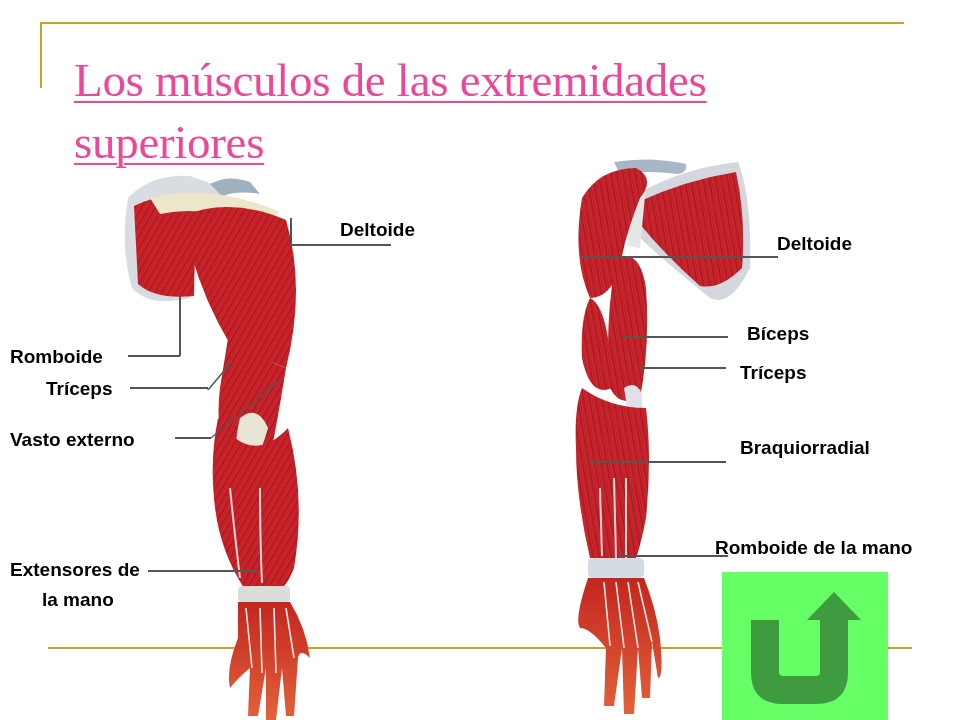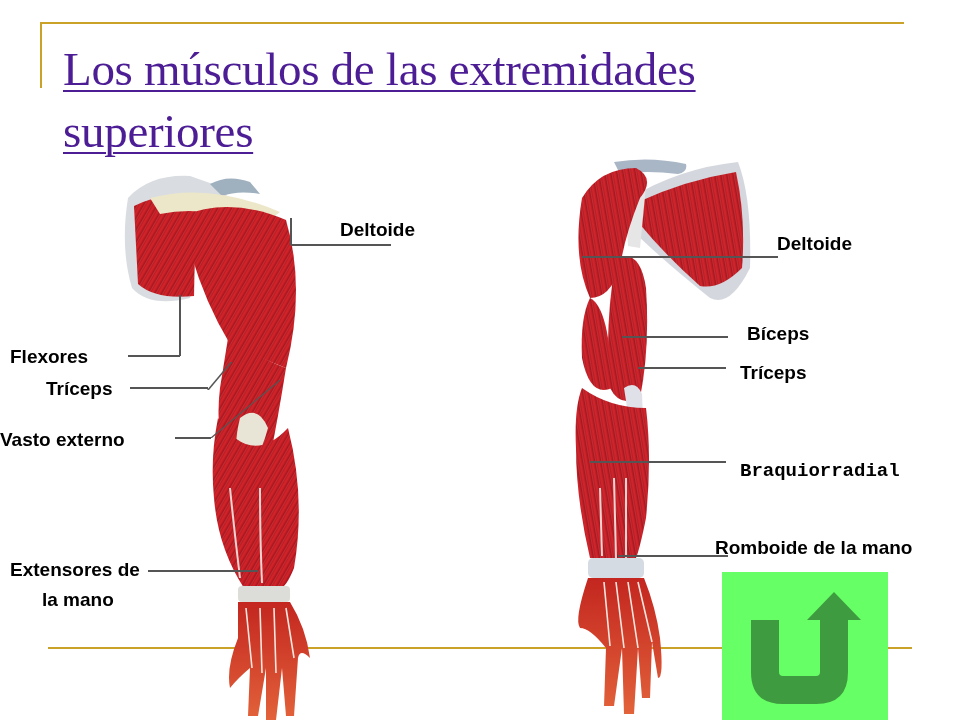--- a/index.html
+++ b/index.html
@@ -17,24 +17,24 @@
       background: #c9a227;
     }
     .rule-bottom {
       position: absolute; left: 48px; top: 647px; width: 864px; height: 2px;
       background: #c9a227;
     }
     .title {
       position: absolute; left: 59px; top: 34px; width: 800px;
       font-family: "Liberation Serif", serif;
       font-size: 47px; line-height: 62px;
-      color: #4c1d95; text-decoration: underline;
+      color: #ec4899; text-decoration: underline;
       text-decoration-thickness: 2px; text-underline-offset: 5px;
       letter-spacing: -0.3px;
-      margin: 4px; font-weight: normal;
+      margin: 15px; font-weight: normal;
     }
     .arm { position: absolute; }
     .label {
       position: absolute; font-weight: bold; font-size: 19px; color: #000;
       line-height: 23px; white-space: nowrap;
     }
     .leader { position: absolute; background: #555; }
     .leader-h { height: 1.5px; }
     .leader-v { width: 1.5px; }
     .back-button {
@@ -87,29 +87,29 @@
   <rect x="128" y="418" width="52" height="16" rx="4" fill="#dcdcd8"></rect>
 
   <path d="M128 434 L180 434 Q196 460 200 490 Q190 480 188 490 L184 548 L176 548 L172 500 L166 552 L156 552 L156 500 L148 548 L138 548 L140 500 Q128 510 120 520 Q116 500 128 470 Z" fill="url(#handL)"></path>
   <path d="M136 440 L142 500 M150 440 L152 505 M164 440 L166 505 M176 440 L184 490" stroke="#f7e6e0" stroke-width="1.6" fill="none"></path>
 </svg>
 
 <span class="label" style="left:340px; top:218px;">Deltoide</span>
 <div class="leader leader-h" style="left:291px; top:244px; width:100px;"></div>
 <div class="leader leader-v" style="left:290px; top:218px; height:27px;"></div>
 
-<span class="label" style="left:10px; top:345px;">Flexores</span>
+<span class="label" style="left:10px; top:345px;">Romboide</span>
 <div class="leader leader-h" style="left:128px; top:355px; width:52px;"></div>
 <div class="leader leader-v" style="left:179px; top:295px; height:61px;"></div>
 
 <span class="label" style="left:46px; top:377px;">Tríceps</span>
 <div class="leader leader-h" style="left:130px; top:387px; width:78px;"></div>
 <div class="leader" style="left:207px; top:362px; width:1.5px; height:28px; transform:skewX(-40deg); transform-origin:bottom;"></div>
 
-<span class="label" style="left:0; top:428px;">Vasto externo</span>
+<span class="label" style="left:10px; top:428px;">Vasto externo</span>
 <div class="leader leader-h" style="left:175px; top:437px; width:36px;"></div>
 <div class="leader" style="left:210px; top:380px; width:1.5px; height:58px; transform:skewX(-50deg); transform-origin:bottom;"></div>
 
 <span class="label" style="left:10px; top:558px;">Extensores de</span>
 <span class="label" style="left:10px; top:588px;margin-left:32px;">la mano</span>
 <div class="leader leader-h" style="left:148px; top:570px; width:110px;"></div>
 
 <svg class="arm" style="left:560px; top:158px;" width="200" height="562" viewBox="0 0 200 562">
   <defs>
     <linearGradient id="muscleR" x1="0" x2="1">
@@ -151,21 +151,21 @@
 
 <span class="label" style="left:777px; top:232px;">Deltoide</span>
 <div class="leader leader-h" style="left:582px; top:256px; width:196px;"></div>
 
 <span class="label" style="left:747px; top:322px;text-align:center;">Bíceps</span>
 <div class="leader leader-h" style="left:622px; top:336px; width:106px;"></div>
 
 <span class="label" style="left:740px; top:361px;">Tríceps</span>
 <div class="leader leader-h" style="left:638px; top:367px; width:88px;"></div>
 
-<span class="label" style="left:740px; top:460px;font-family:Liberation Mono, monospace;">Braquiorradial</span>
+<span class="label" style="left:740px; top:436px;">Braquiorradial</span>
 <div class="leader leader-h" style="left:590px; top:461px; width:136px;"></div>
 
 <span class="label" style="left:715px; top:536px;">Romboide de la mano</span>
 <div class="leader leader-h" style="left:618px; top:555px; width:110px;"></div>
 
 <div class="back-button">
   <svg width="166" height="148" viewBox="0 0 166 148">
     <path d="M29 48 L57 48 L57 100 Q57 104 61 104 L94 104 Q98 104 98 100 L98 48 L85 48 L112 20 L139 48 L126 48 L126 100 Q126 132 94 132 L61 132 Q29 132 29 100 Z" fill="#3f9b3f"></path>
   </svg>
 </div>

